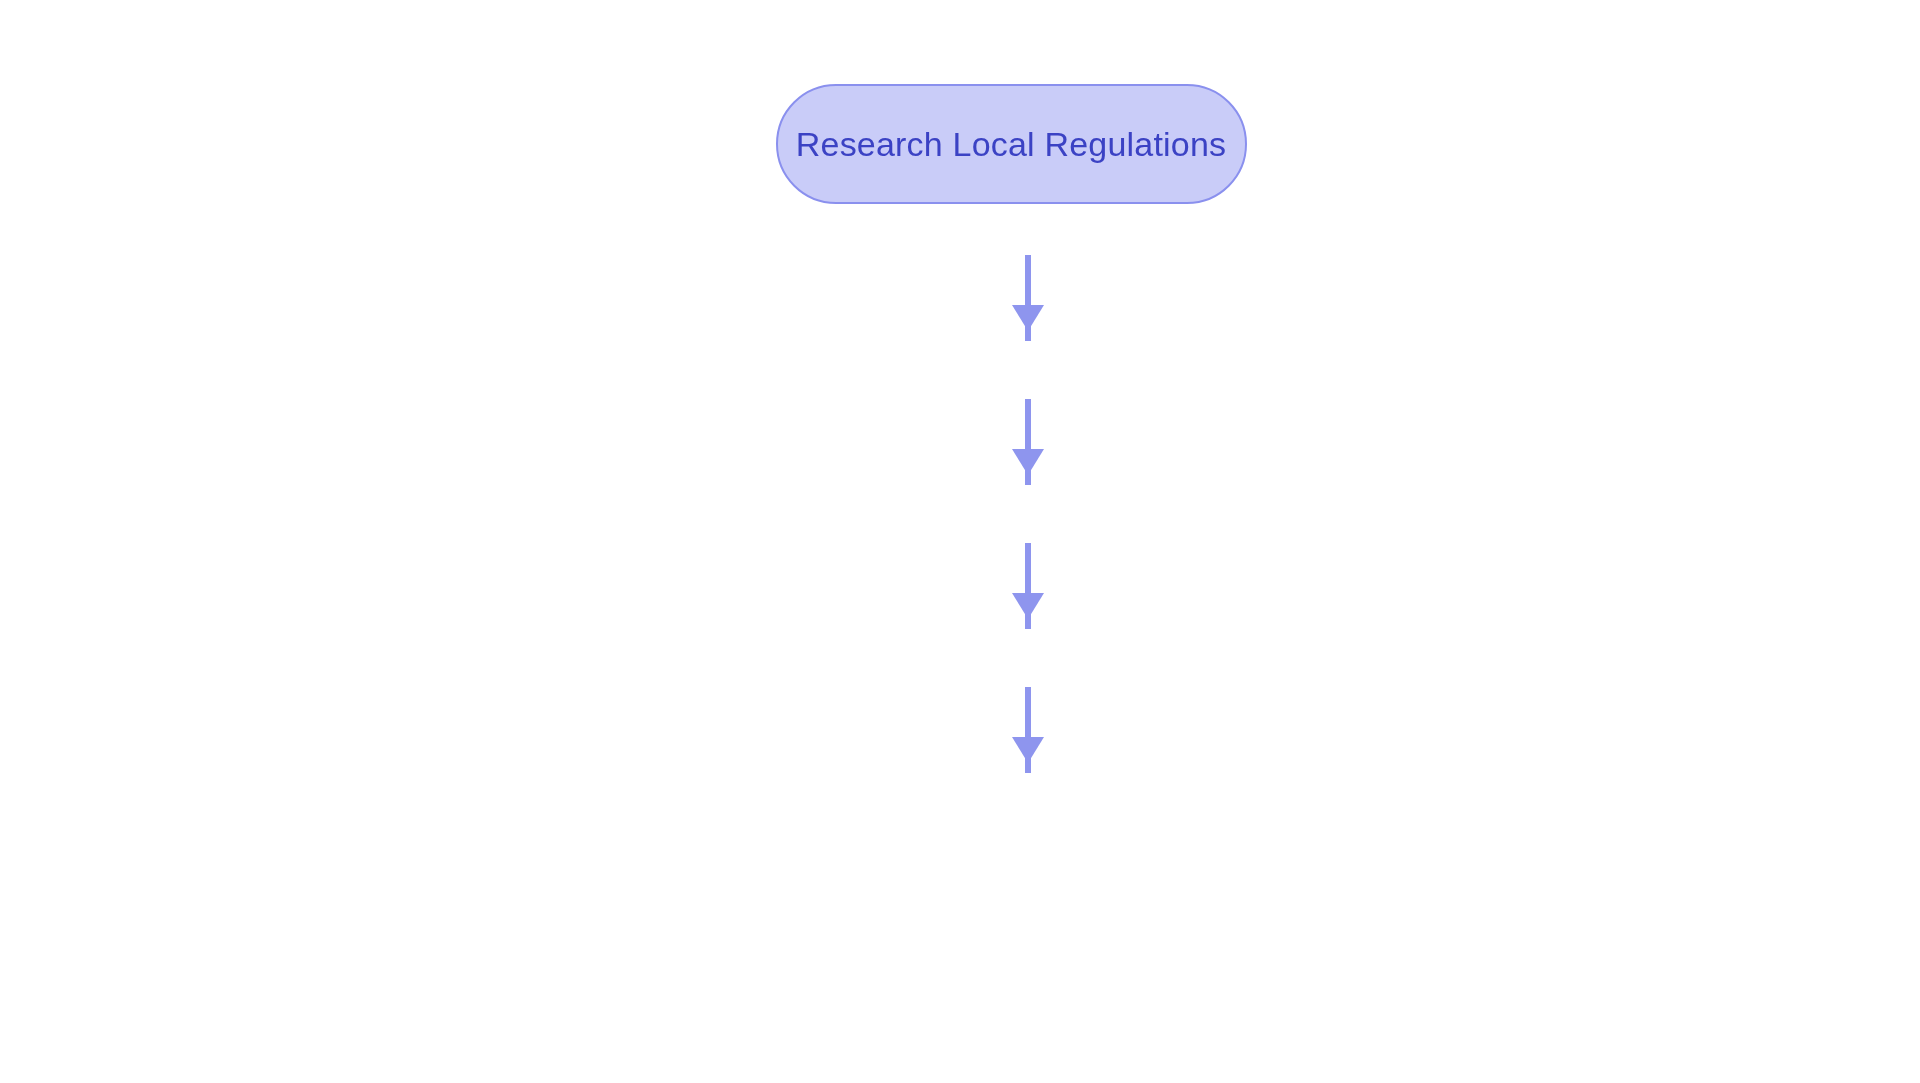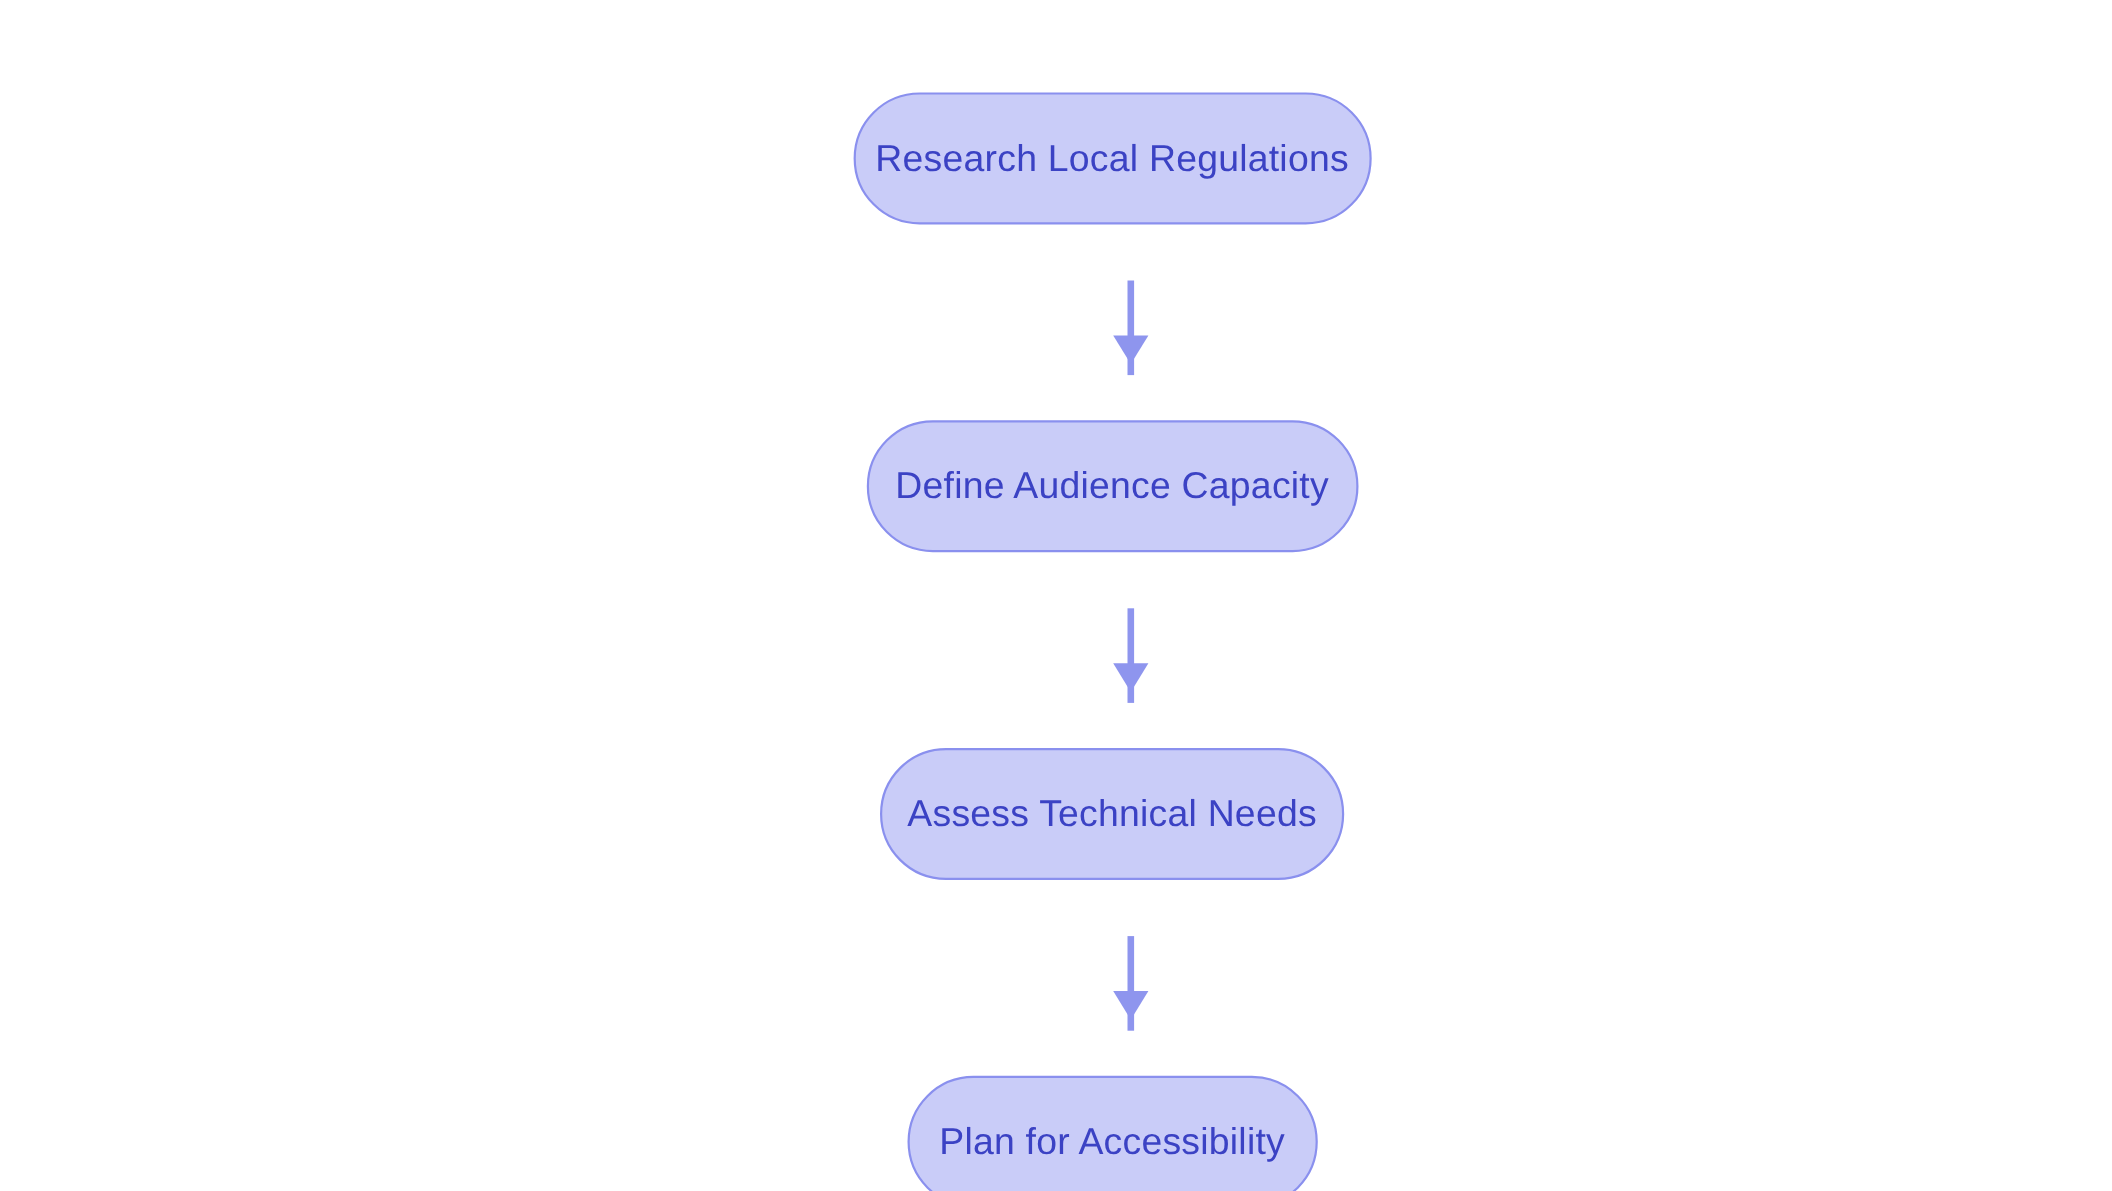--- a/index.html
+++ b/index.html
@@ -74,41 +74,32 @@
 
   <div class="node" style="width:471px">
     <span>Research Local Regulations</span>
   </div>
 
   <div class="arrow">
     <div class="arrow-line"></div>
     <div class="arrow-head"></div>
   </div>
 
-  <div class="node" style="width:447px">
-    <span>Define Audience Capacity</span>
-  </div>
 
   <div class="arrow">
     <div class="arrow-line"></div>
     <div class="arrow-head"></div>
   </div>
 
-  <div class="node" style="width:422px">
-    <span>Assess Technical Needs</span>
-  </div>
 
   <div class="arrow">
     <div class="arrow-line"></div>
     <div class="arrow-head"></div>
   </div>
 
-  <div class="node" style="width:373px">
-    <span>Plan for Accessibility</span>
-  </div>
 
   <div class="arrow">
     <div class="arrow-line"></div>
     <div class="arrow-head"></div>
   </div>
 
 
 </div>
 
 </body></html>

